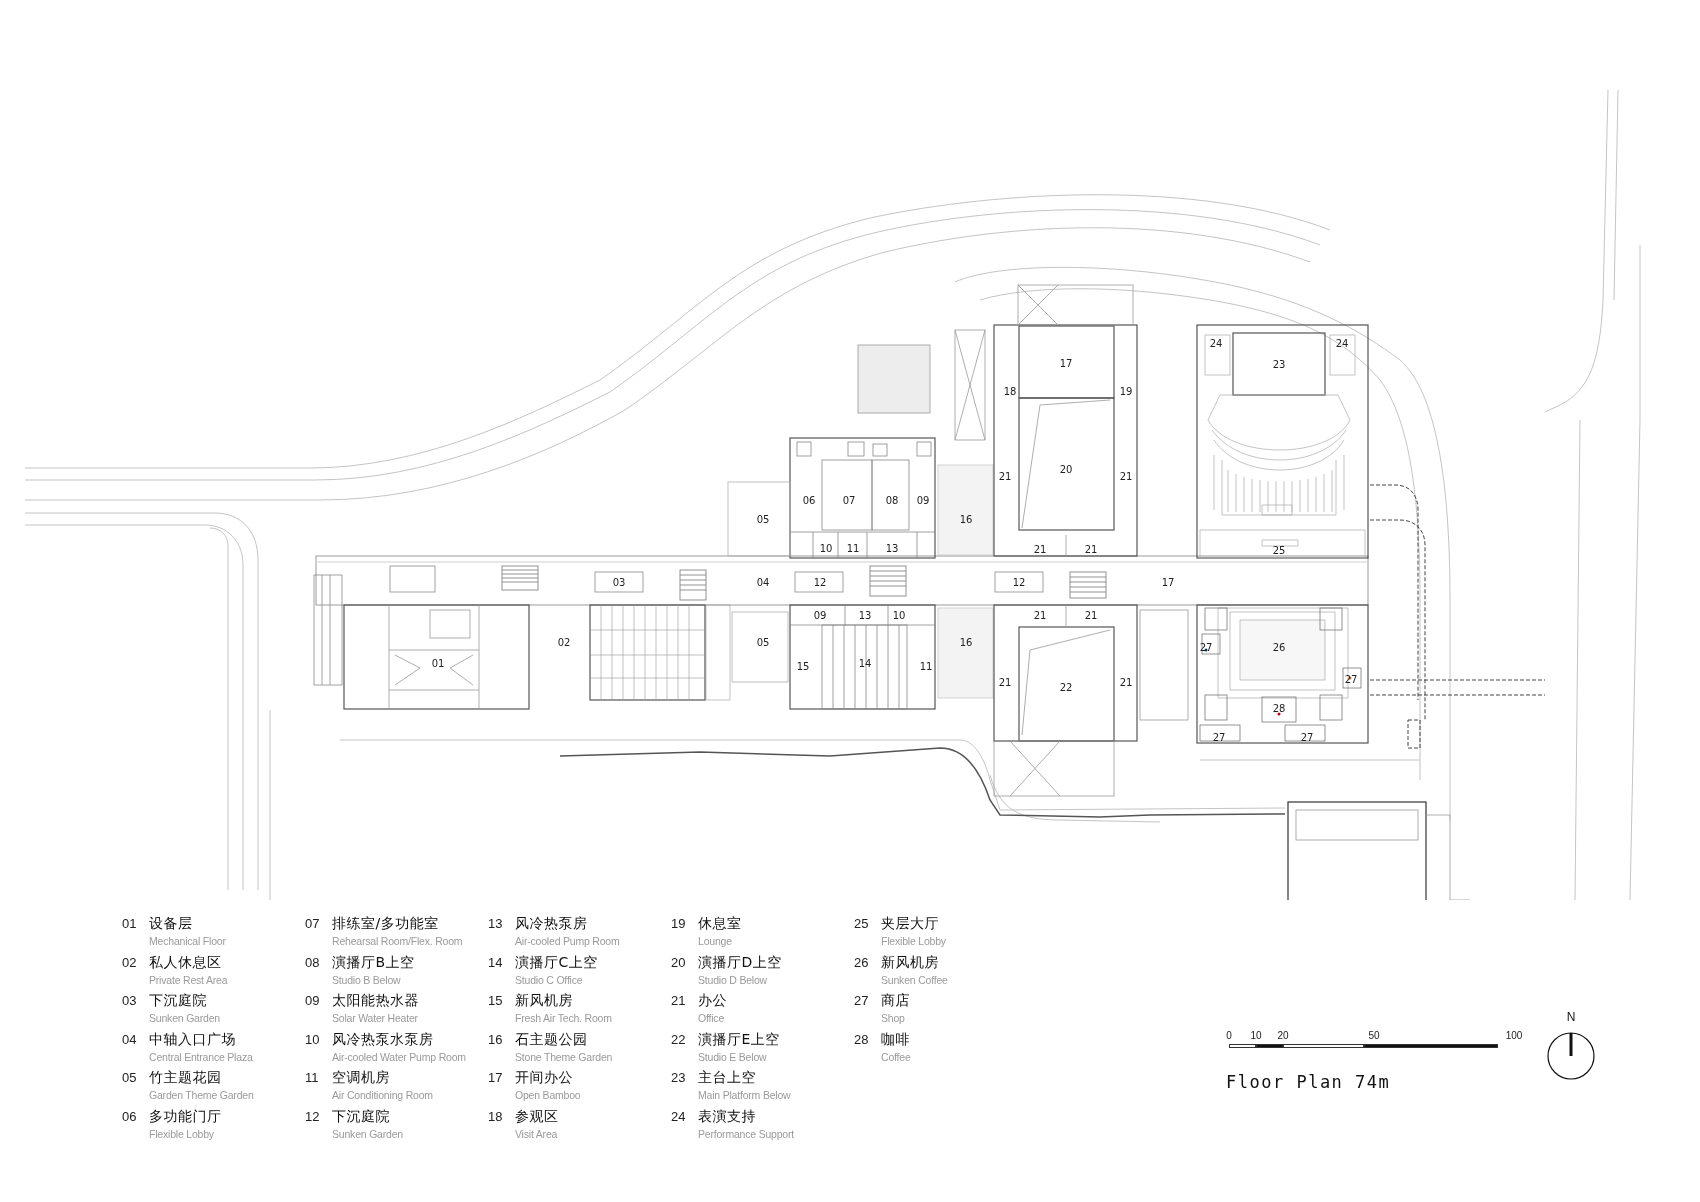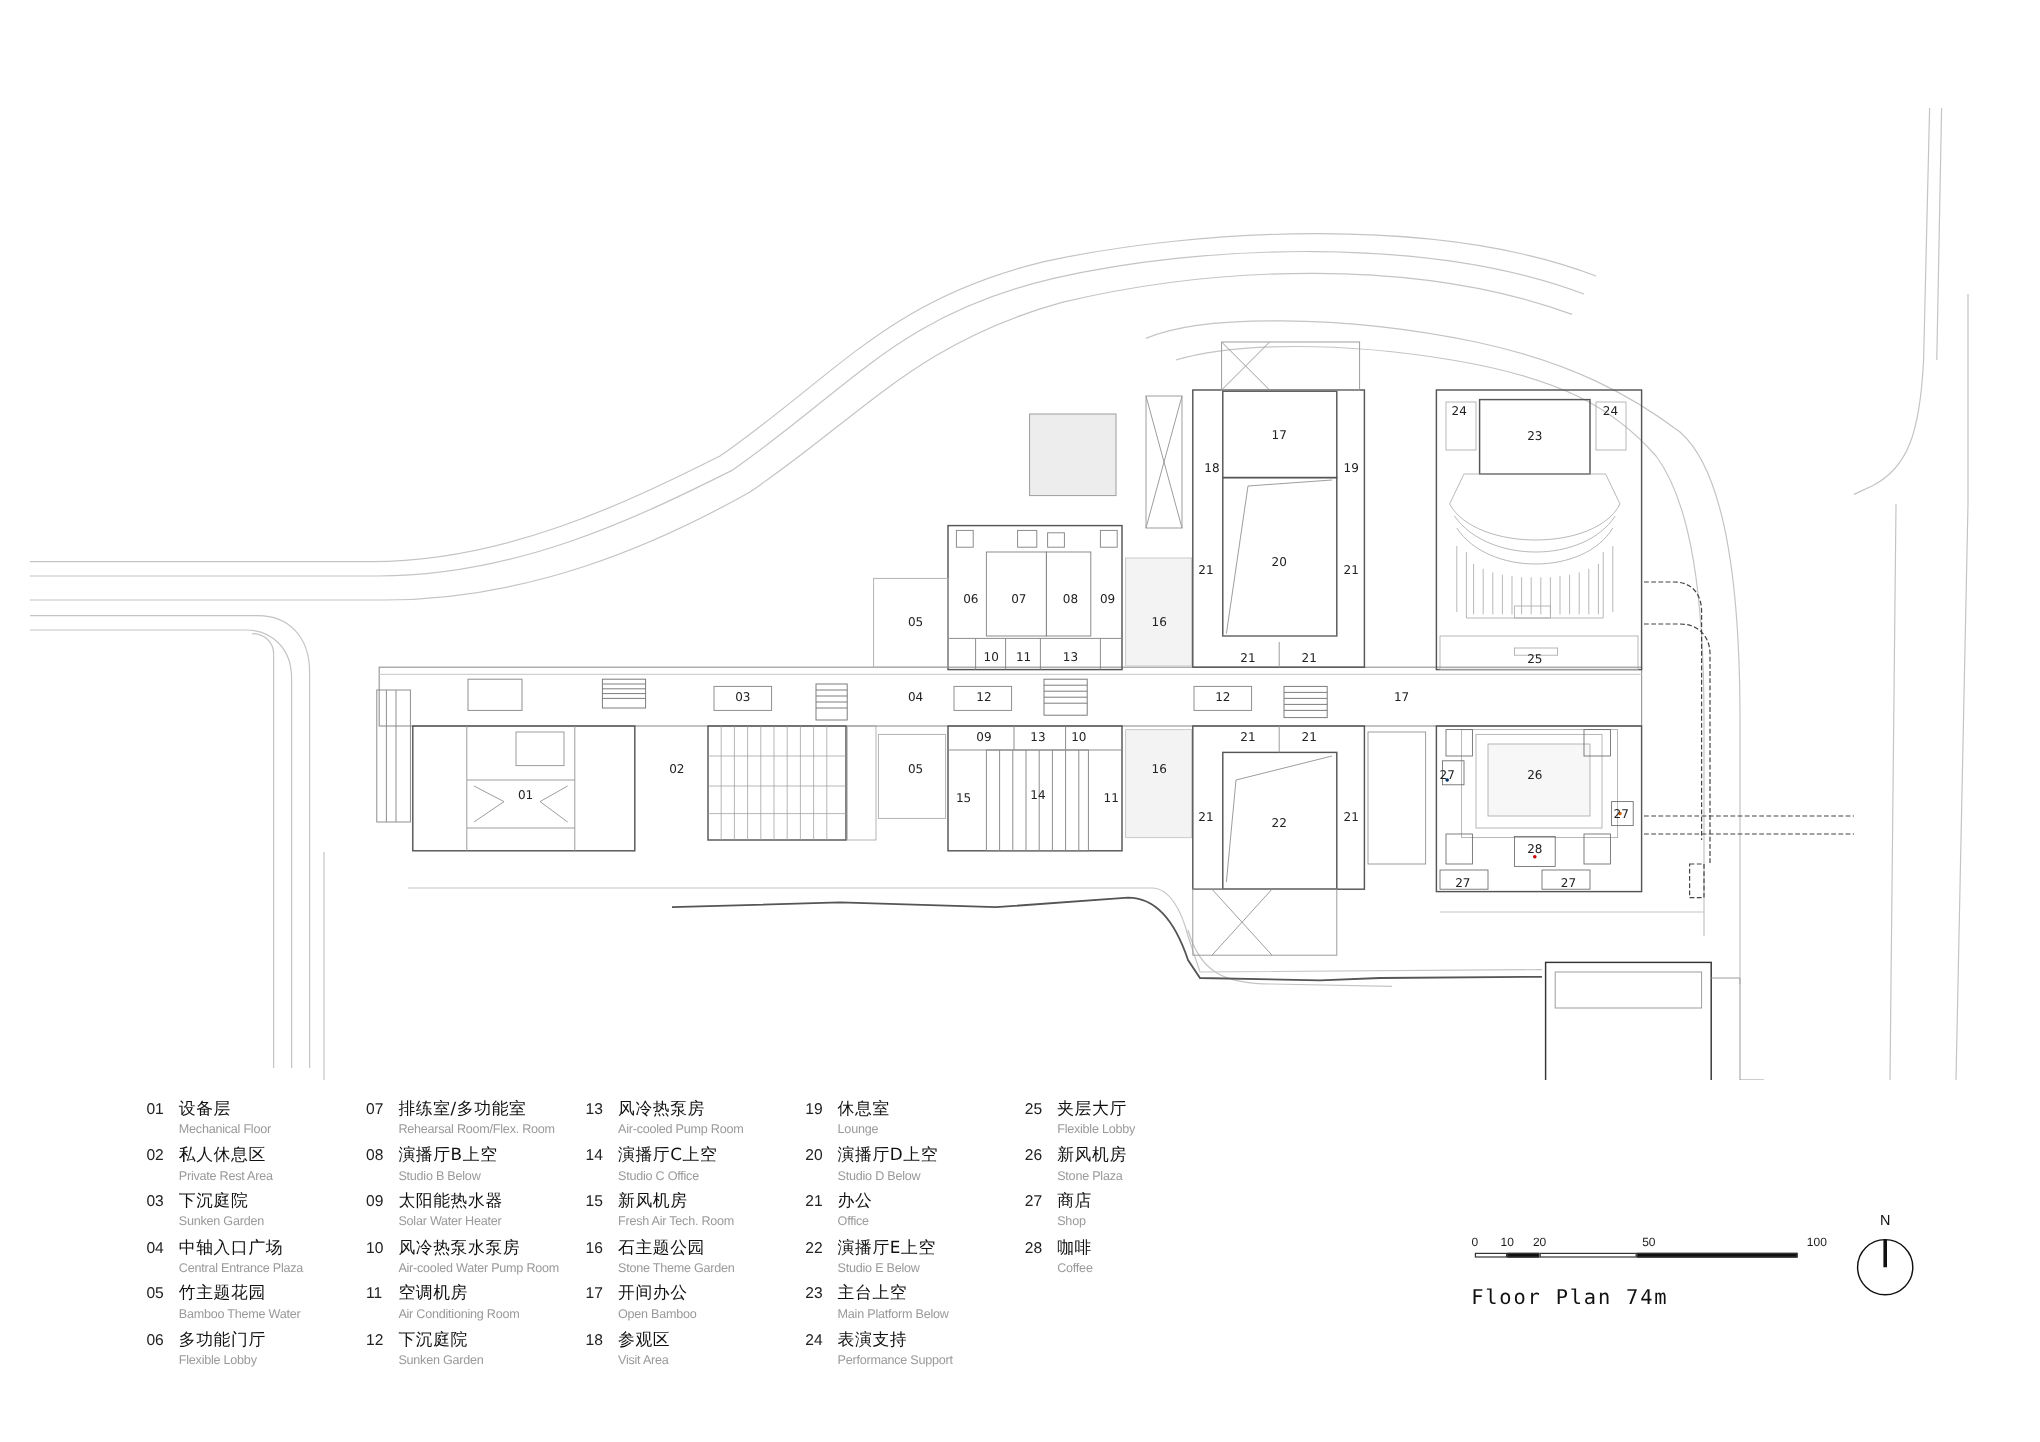--- a/index.html
+++ b/index.html
@@ -344,21 +344,21 @@
         <span class="legend-en">Sunken Garden</span>
       </div>
     <div class="legend-item">
         <span class="legend-num">04</span>
         <span class="legend-cn">中轴入口广场</span>
         <span class="legend-en">Central Entrance Plaza</span>
       </div>
     <div class="legend-item">
         <span class="legend-num">05</span>
         <span class="legend-cn">竹主题花园</span>
-        <span class="legend-en">Bamboo Theme Water</span>
+        <span class="legend-en">Garden Theme Garden</span>
       </div>
     <div class="legend-item">
         <span class="legend-num">06</span>
         <span class="legend-cn">多功能门厅</span>
         <span class="legend-en">Flexible Lobby</span>
       </div>
   </div>
   <div class="legend-col" style="left:183px">
     <div class="legend-item">
         <span class="legend-num">07</span>
@@ -457,21 +457,21 @@
   </div>
   <div class="legend-col" style="left:732px">
     <div class="legend-item">
         <span class="legend-num">25</span>
         <span class="legend-cn">夹层大厅</span>
         <span class="legend-en">Flexible Lobby</span>
       </div>
     <div class="legend-item">
         <span class="legend-num">26</span>
         <span class="legend-cn">新风机房</span>
-        <span class="legend-en">Stone Plaza</span>
+        <span class="legend-en">Sunken Coffee</span>
       </div>
     <div class="legend-item">
         <span class="legend-num">27</span>
         <span class="legend-cn">商店</span>
         <span class="legend-en">Shop</span>
       </div>
     <div class="legend-item">
         <span class="legend-num">28</span>
         <span class="legend-cn">咖啡</span>
         <span class="legend-en">Coffee</span>

